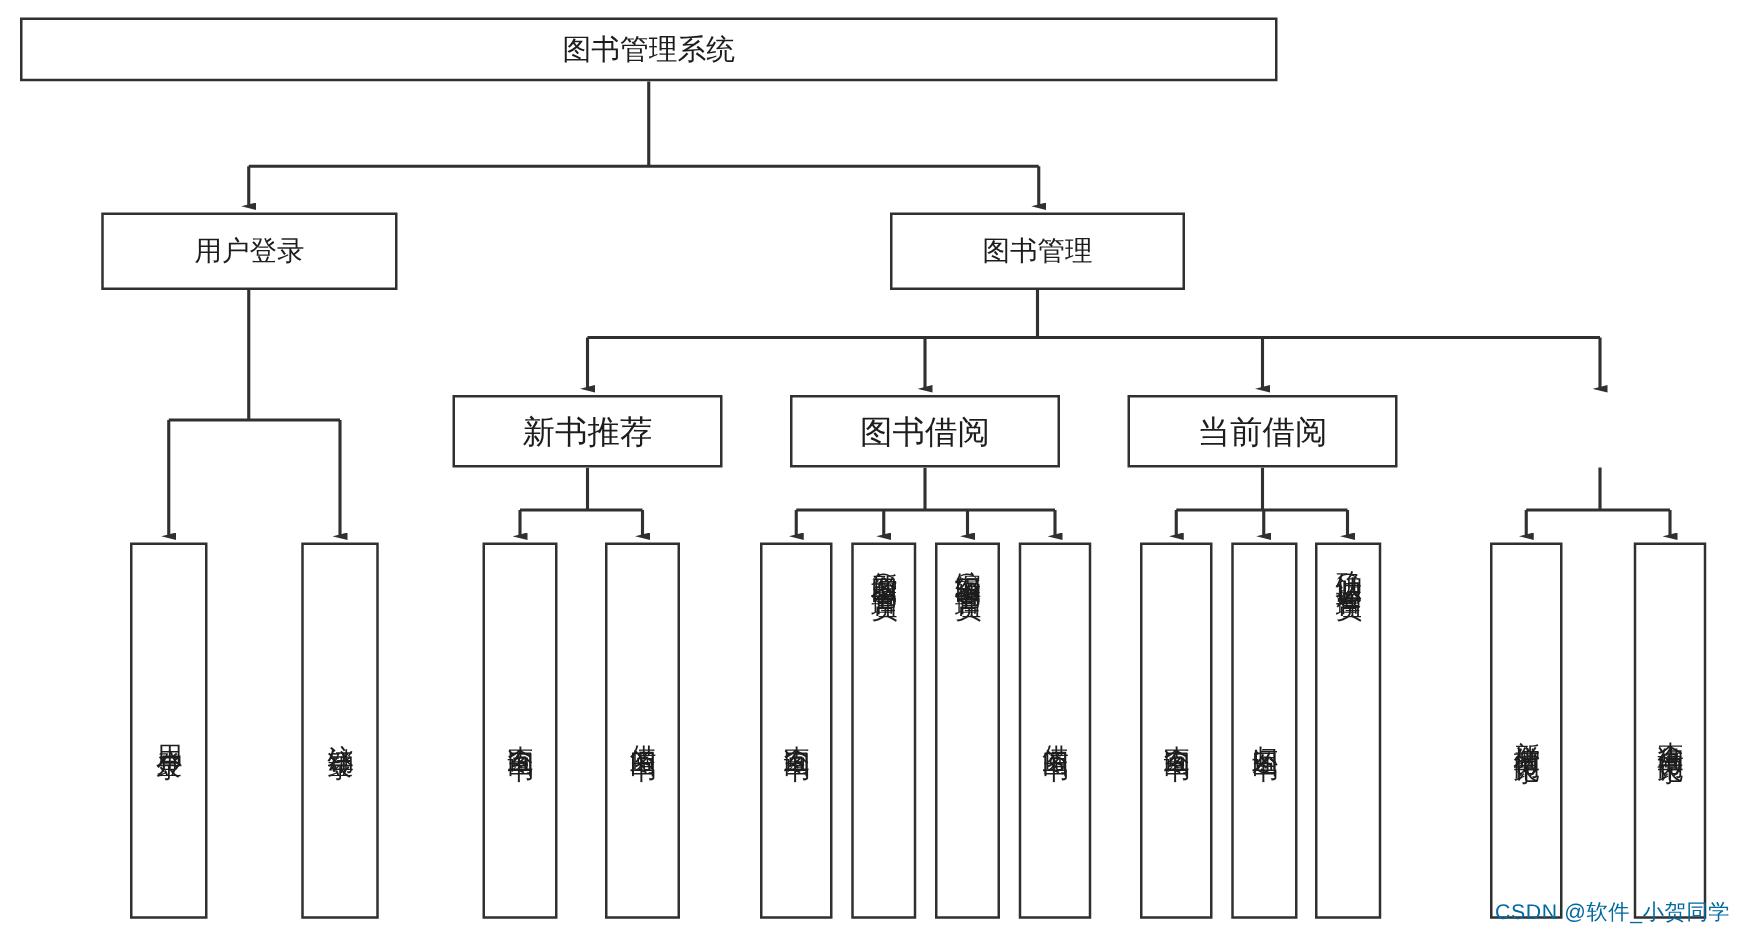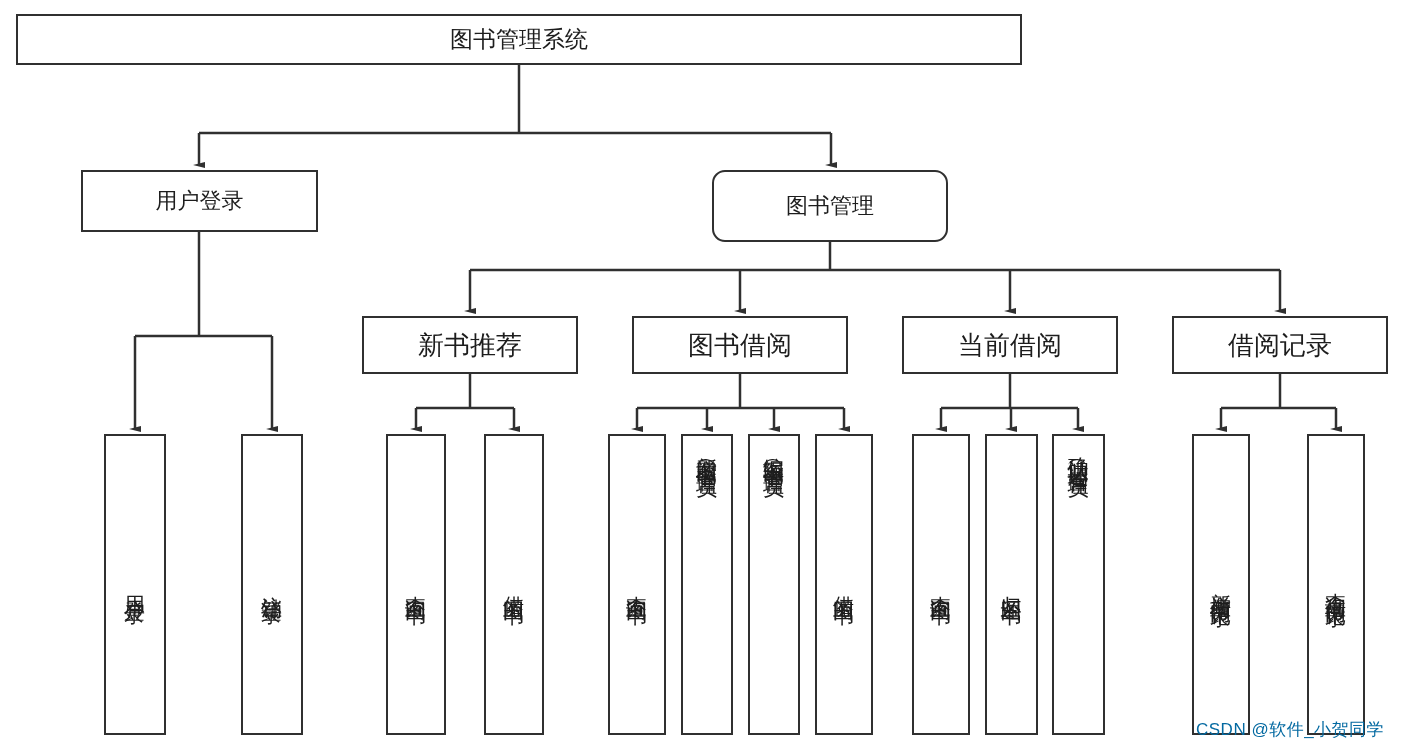--- a/index.html
+++ b/index.html
@@ -139,36 +139,33 @@
     </g>
   </svg>
 
   <div class="node root" id="n-root" style="left: 16px; top: 14px; width: 1006px; height: 51px;">
     <span class="lbl">图书管理系统</span>
   </div>
 
   <div class="node h2" id="n-user-login" style="left: 81px; top: 170px; width: 237px; height: 62px;">
     <span class="lbl">用户登录</span>
   </div>
-  <div class="node h2" id="n-book-manage" style="left: 712px; top: 170px; width: 236px; height: 72px; border-radius: 13px;">
+  <div class="node h2" id="n-book-manage" style="left: 712px; top: 170px; width: 236px; height: 62px;">
     <span class="lbl">图书管理</span>
   </div>
 
   <div class="node h3" id="n-new-book-rec" style="left: 362px; top: 316px; width: 216px; height: 58px;">
     <span class="lbl">新书推荐</span>
   </div>
   <div class="node h3" id="n-current-borrow" style="left: 902px; top: 316px; width: 216px; height: 58px;">
     <span class="lbl">当前借阅</span>
   </div>
   <div class="node h3" id="n-book-borrow" style="left: 632px; top: 316px; width: 216px; height: 58px;">
     <span class="lbl">图书借阅</span>
   </div>
-  <div class="node h3" id="n-borrow-record" style="left: 1172px; top: 316px; width: 216px; height: 58px;">
-    <span class="lbl">借阅记录</span>
-  </div>
 
   <div class="node leaf mid" id="l0" style="left: 104px; top: 434px; width: 62px; height: 301px;">
     <span class="lbl">用户登录</span>
   </div>
   <div class="node leaf mid" id="l1" style="left: 241px; top: 434px; width: 62px; height: 301px;">
     <span class="lbl">注销登录</span>
   </div>
   <div class="node leaf mid" id="l2" style="left: 386px; top: 434px; width: 60px; height: 301px;">
     <span class="lbl">查询图书</span>
   </div>

